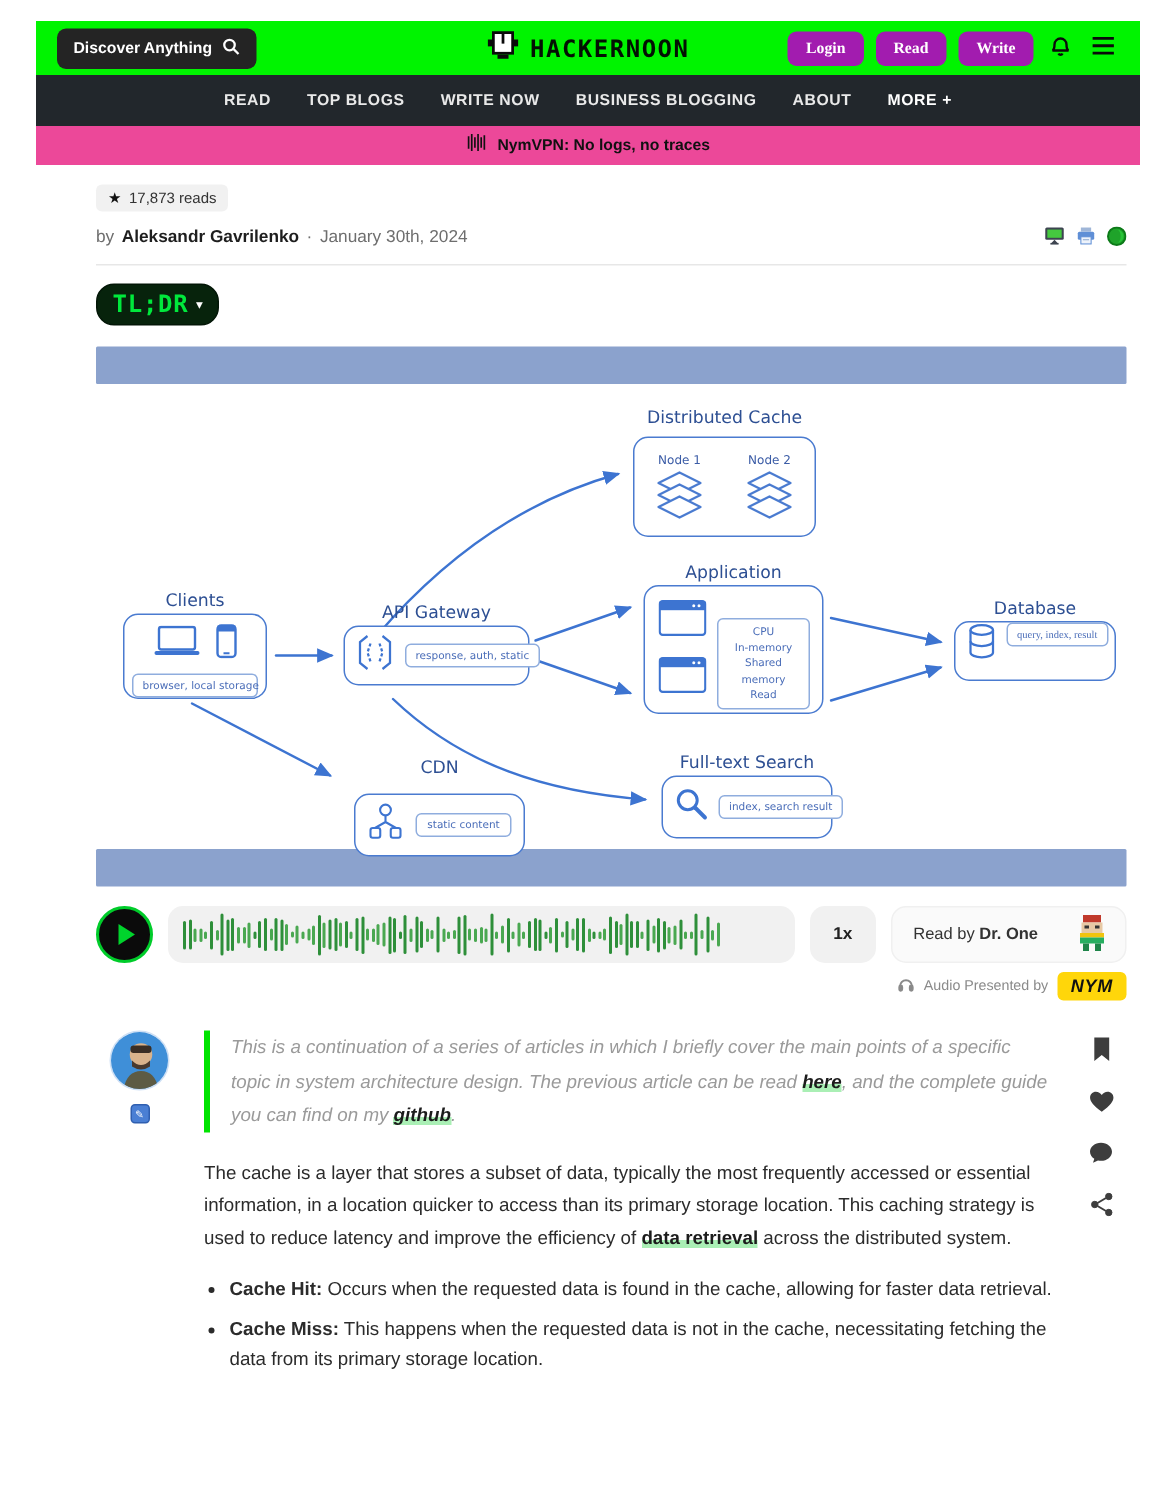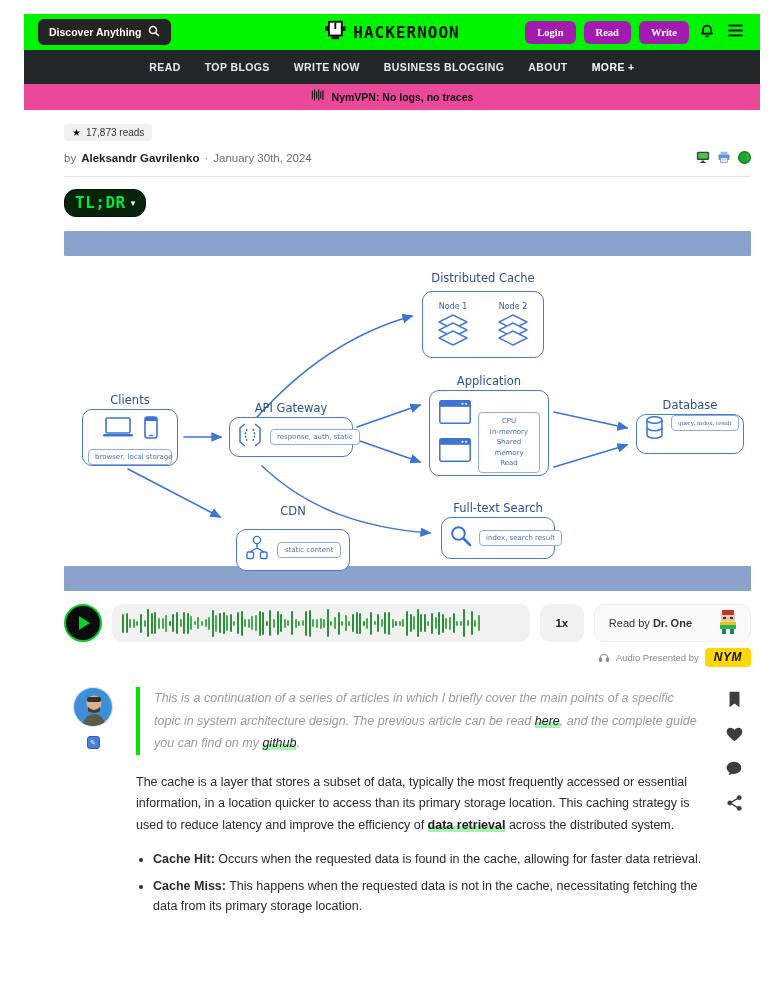--- a/index.html
+++ b/index.html
@@ -62,21 +62,21 @@
   .presented-text { font-size:9.5px; color:#8a8a8a; }
   .nym-badge { background:#ffd60a; color:#111; font-weight:800; font-style:italic; font-size:12px; border-radius:4px; padding:2px 9px 3px; letter-spacing:0.5px; cursor:pointer; }
 
   
   .article-grid { margin-top:20px; display:grid; grid-template-columns:58px 1fr 34px; column-gap:14px; }
   .avatar-col { display:flex; flex-direction:column; align-items:center; gap:9px; }
   .avatar { width:40px; height:40px; border-radius:50%; overflow:hidden; border:1px solid #cfe0f5; cursor:pointer; }
   .avatar-badge { width:13px; height:13px; border-radius:3px; background:#4a7fd4; border:1px solid #2f5fb0; display:flex; align-items:center; justify-content:center; color:#fff; font-size:7px; }
 
   .quote { border-left:4px solid #00e400; padding-left:14px; font-style:italic; font-size:12.5px; line-height:1.8; color:#9a9a9a; }
-  .hl-link { font-weight:400; color:#1c1c1c; background:linear-gradient(transparent 60%, #aaefb5 60%); cursor:pointer; }
+  .hl-link { font-weight:700; color:#1c1c1c; background:linear-gradient(transparent 60%, #aaefb5 60%); cursor:pointer; }
   .para { margin-top:17px; font-size:12.5px; line-height:1.72; color:#2b2b2b; }
   .hl-term { font-weight:700; color:#1c1c1c; background:linear-gradient(transparent 60%, #aaefb5 60%); cursor:pointer; }
   .terms-heading { margin-top:26px; font-size:13px; font-weight:700; color:#1f1f1f; }
   .terms-list { margin-top:14px; padding-left:17px; font-size:12.5px; line-height:1.58; color:#2b2b2b; }
   .terms-list li { margin-bottom:7px; }
   .terms-list b { font-weight:700; }
 
   .actions-col { display:flex; flex-direction:column; align-items:center; gap:19px; padding-top:4px; }
   .action-ic { cursor:pointer; display:flex; }
 </style>

